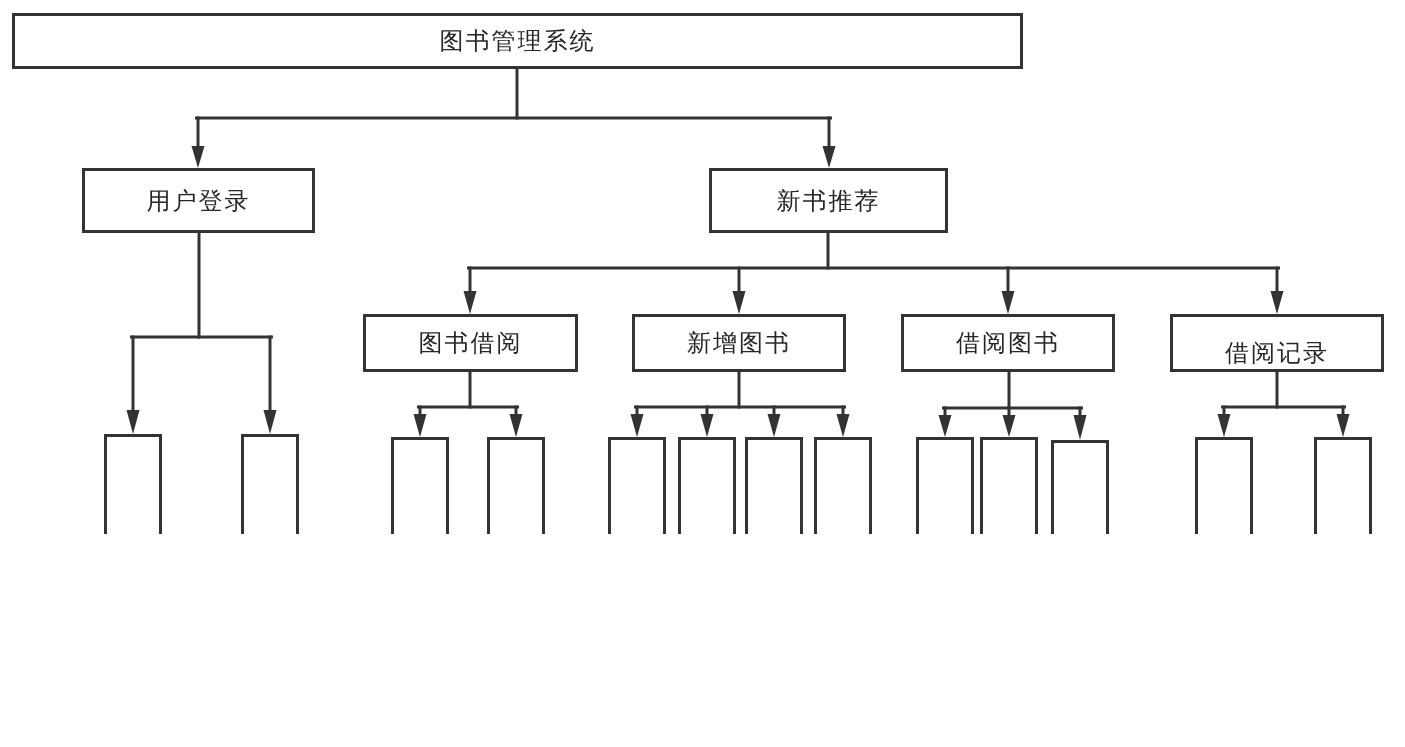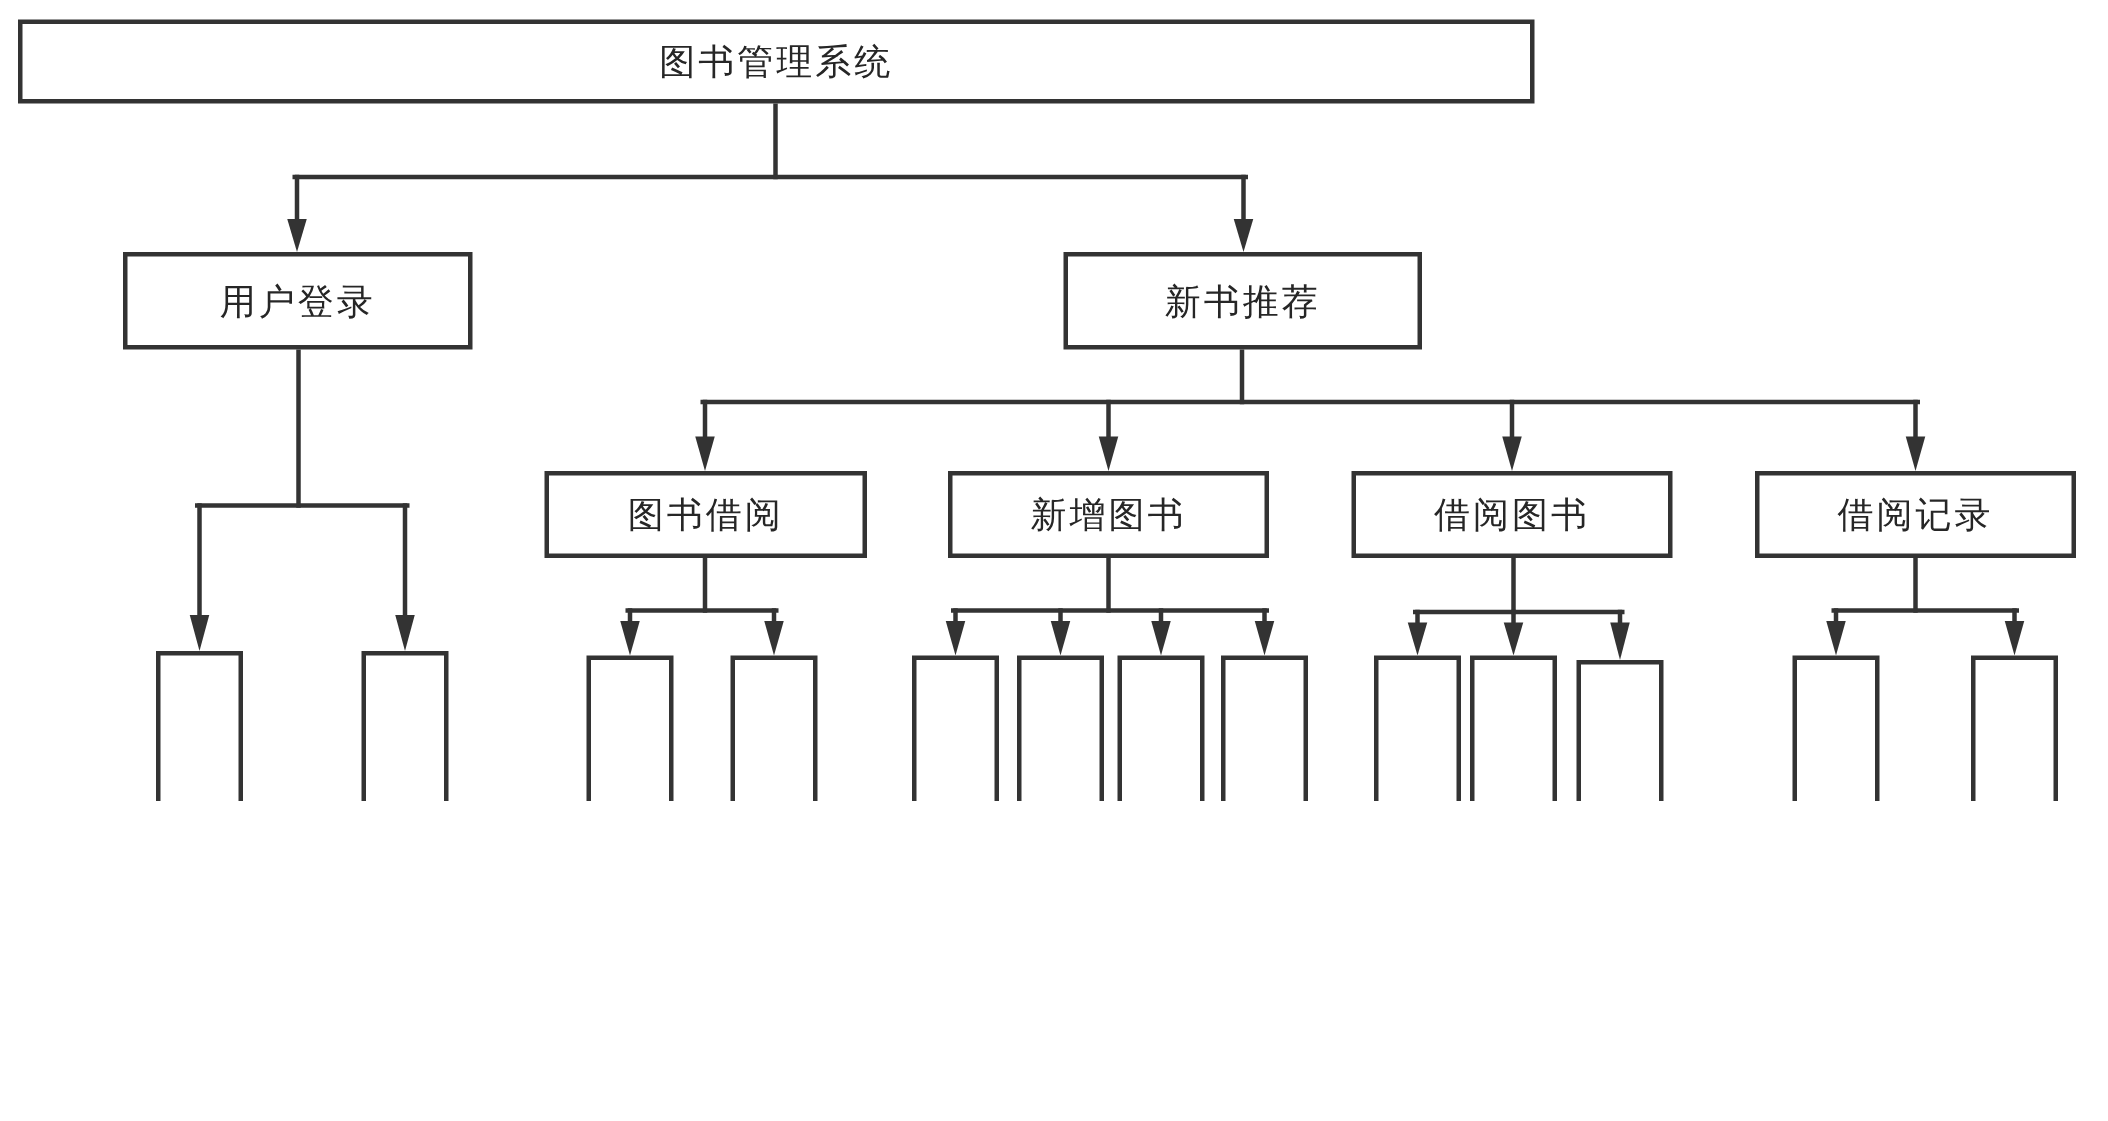--- a/index.html
+++ b/index.html
@@ -149,21 +149,21 @@
 
   <div class="node h-node" style="left:363px; top:314px; width:215px; height:58px;">
     <span>图书借阅</span>
   </div>
   <div class="node h-node" style="left:632px; top:314px; width:214px; height:58px;">
     <span>新增图书</span>
   </div>
   <div class="node h-node" style="left:901px; top:314px; width:214px; height:58px;">
     <span>借阅图书</span>
   </div>
-  <div class="node h-node" style="left:1170px; top:314px; width:214px; height:58px;">
+  <div class="node h-node" style="left:1170px; top:314px; width:214px; height:58px;align-items:flex-end;">
     <span>借阅记录</span>
   </div>
 
   <div class="node v-node" style="left:104px; top:434px; width:58px; height:300px;">
     <span>用户登录</span>
   </div>
   <div class="node v-node" style="left:241px; top:434px; width:58px; height:300px;">
     <span>注销登录</span>
   </div>
 

